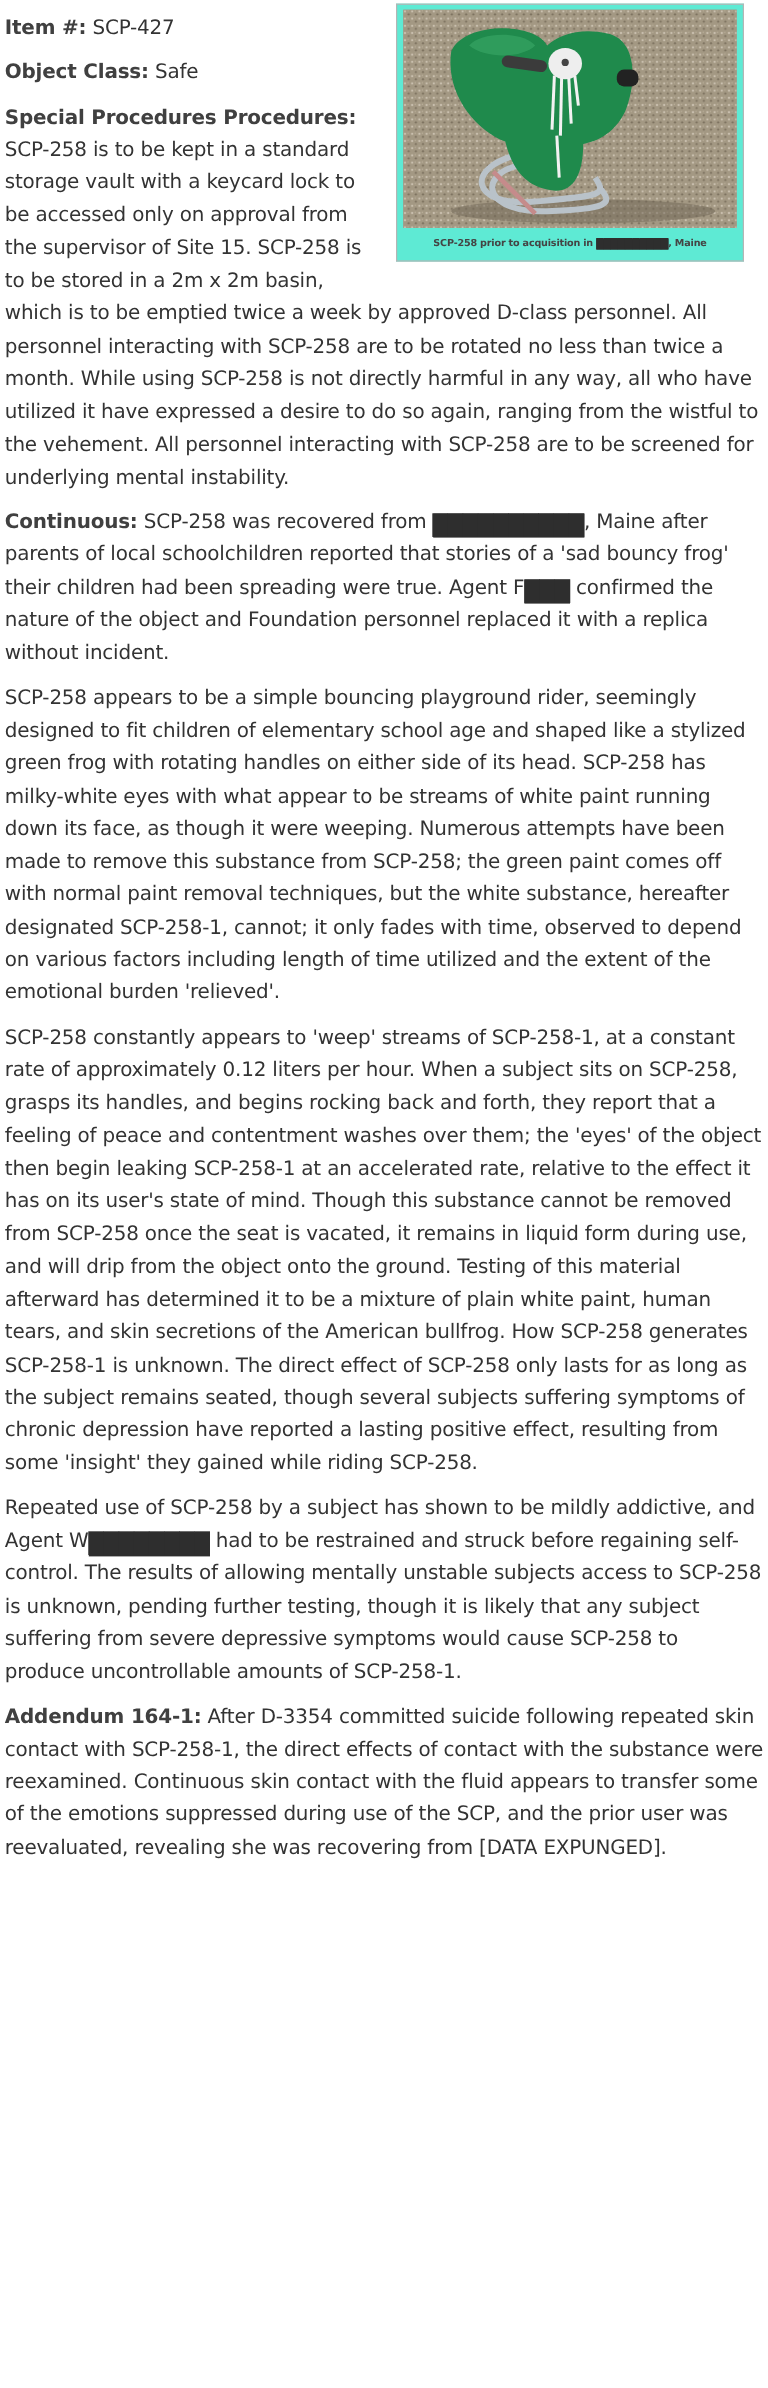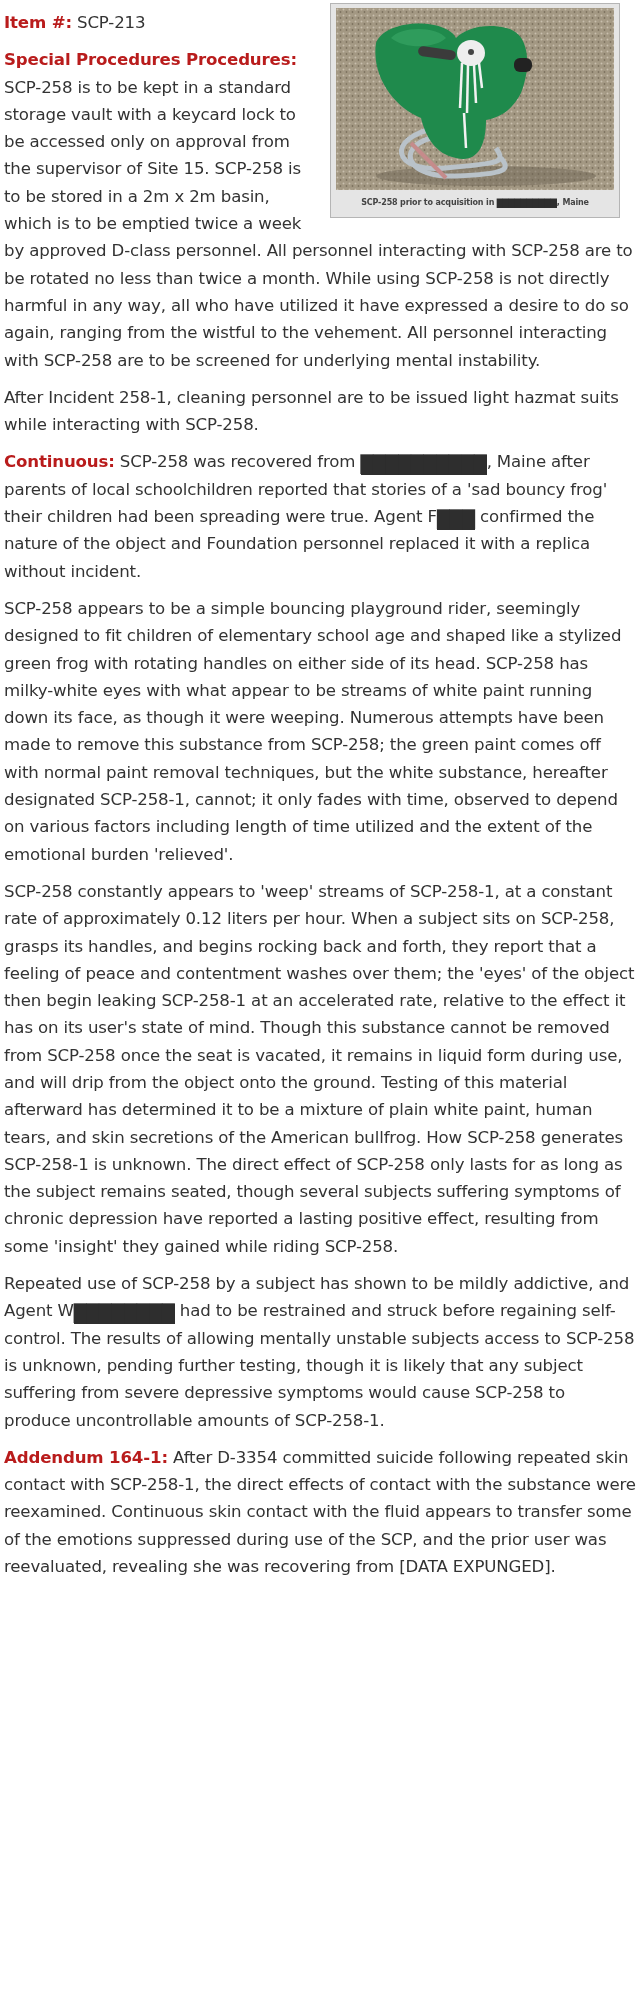--- a/index.html
+++ b/index.html
@@ -8,28 +8,28 @@
     height: 1990px;
     overflow: hidden;
     font-family: "DejaVu Sans", sans-serif;
     font-size: 16.6px;
     line-height: 27.3px;
     color: #333333;
     letter-spacing: -0.15px;
   }
   .page { position: relative; padding: 9px 4px 0 4px; }
   p { margin: 0 0 10px 0; }
-  b { color: #b91c1c; }
+  b { color: #404040; }
   .redact { background: #2e2e2e; color: #2e2e2e; display: inline-block; line-height: 20px; vertical-align: -3px; }
   .img-box {
     float: right;
     width: 290px;
     margin: -6px 16px 8px 15px;
     border: 1px solid #b5b5b5;
-    background: #e5e5e5;
+    background: #5eead4;
     padding: 4px 5px 3px 5px;
     box-sizing: border-box;
   }
   .photo {
     width: 278px;
     height: 182px;
     display: block;
     background: #a59a88;
     position: relative;
     overflow: hidden;
@@ -88,32 +88,33 @@
       </svg>
     </div>
     <div class="caption">
       <span>SCP-258 prior to acquisition in</span>
       <span class="redact">██████████</span><span>, Maine</span>
     </div>
   </div>
 
   <p>
     <b>Item #:</b>
-    <span>SCP-213</span>
+    <span>SCP-427</span>
   </p>
 
+  <p>
+    <b>Object Class:</b>
+    <span>Safe</span>
+  </p>
 
   <p>
     <b>Special Procedures Procedures:</b>
     <span>SCP-258 is to be kept in a standard storage vault with a keycard lock to be accessed only on approval from the supervisor of Site 15. SCP-258 is to be stored in a 2m x 2m basin, which is to be emptied twice a week by approved D-class personnel. All personnel interacting with SCP-258 are to be rotated no less than twice a month. While using SCP-258 is not directly harmful in any way, all who have utilized it have expressed a desire to do so again, ranging from the wistful to the vehement. All personnel interacting with SCP-258 are to be screened for underlying mental instability.</span>
   </p>
 
-  <p>
-    <span>After Incident 258-1, cleaning personnel are to be issued light hazmat suits while interacting with SCP-258.</span>
-  </p>
 
   <p>
     <b>Continuous:</b>
     <span>SCP-258 was recovered from</span>
     <span class="redact">██████████</span><span>, Maine after parents of local schoolchildren reported that stories of a 'sad bouncy frog' their children had been spreading were true. Agent F</span><span class="redact">███</span><span> confirmed the nature of the object and Foundation personnel replaced it with a replica without incident.</span>
   </p>
 
   <p>
     <span>SCP-258 appears to be a simple bouncing playground rider, seemingly designed to fit children of elementary school age and shaped like a stylized green frog with rotating handles on either side of its head. SCP-258 has milky-white eyes with what appear to be streams of white paint running down its face, as though it were weeping. Numerous attempts have been made to remove this substance from SCP-258; the green paint comes off with normal paint removal techniques, but the white substance, hereafter designated SCP-258-1, cannot; it only fades with time, observed to depend on various factors including length of time utilized and the extent of the emotional burden 'relieved'.</span>
   </p>

